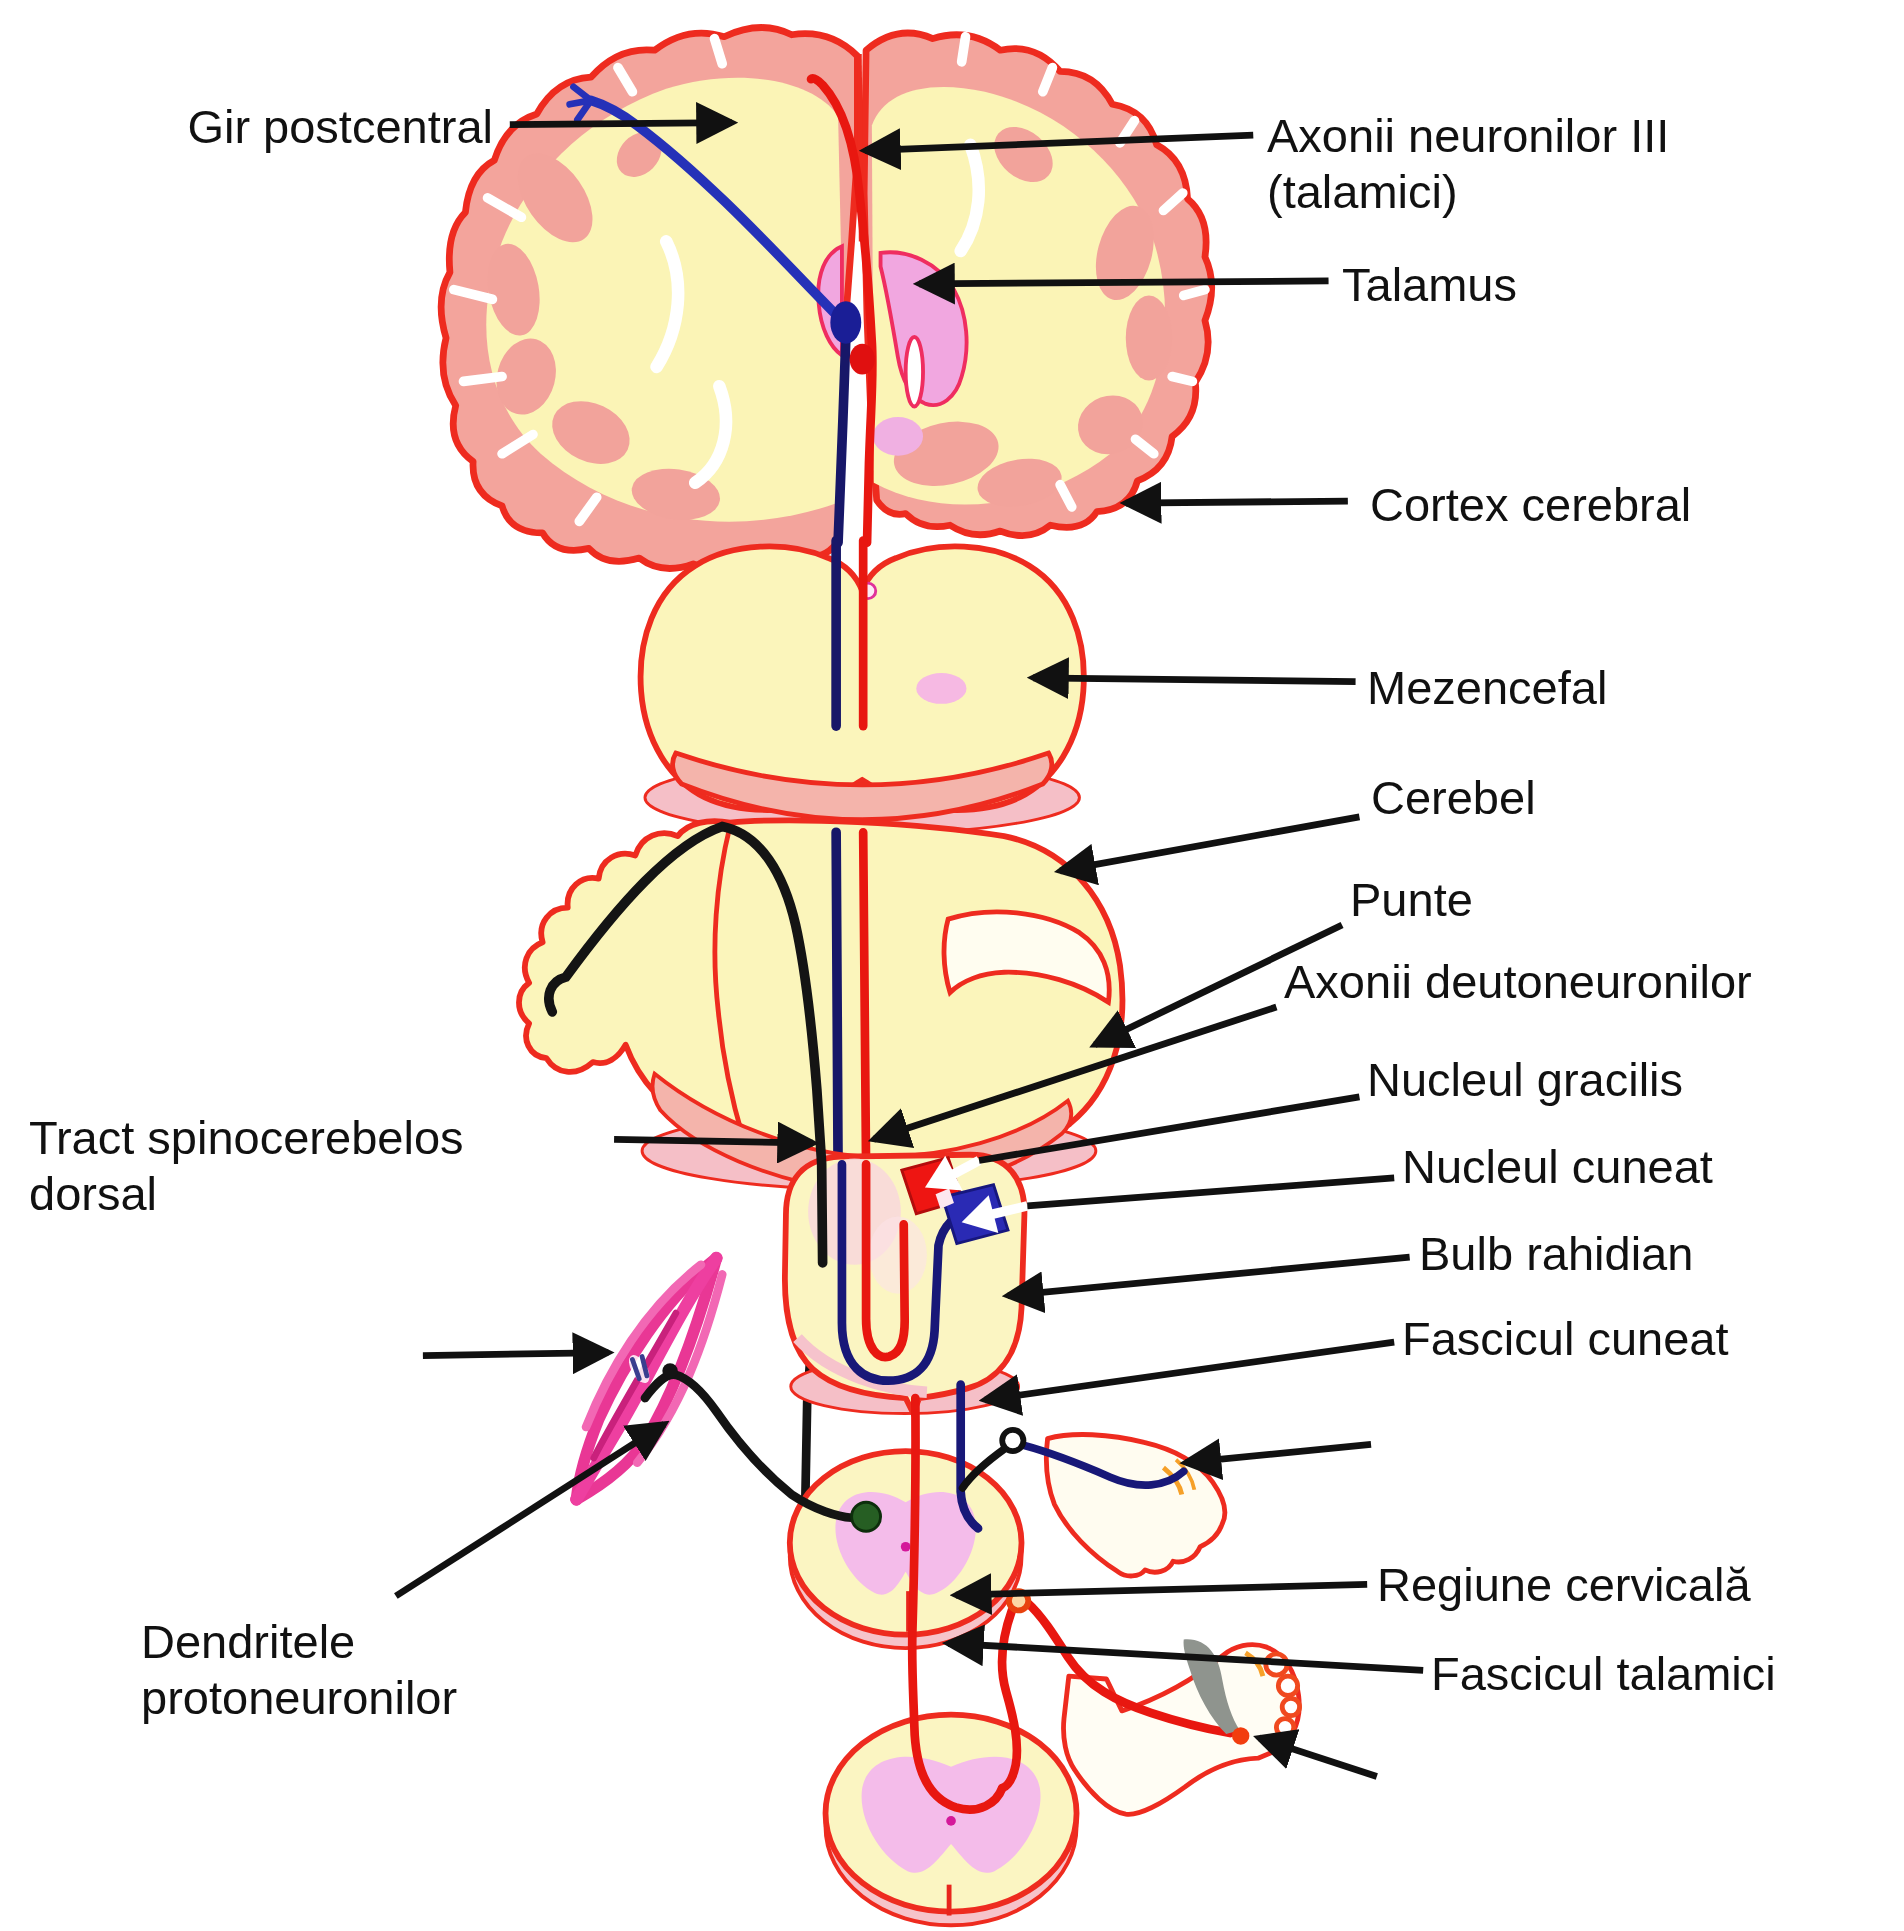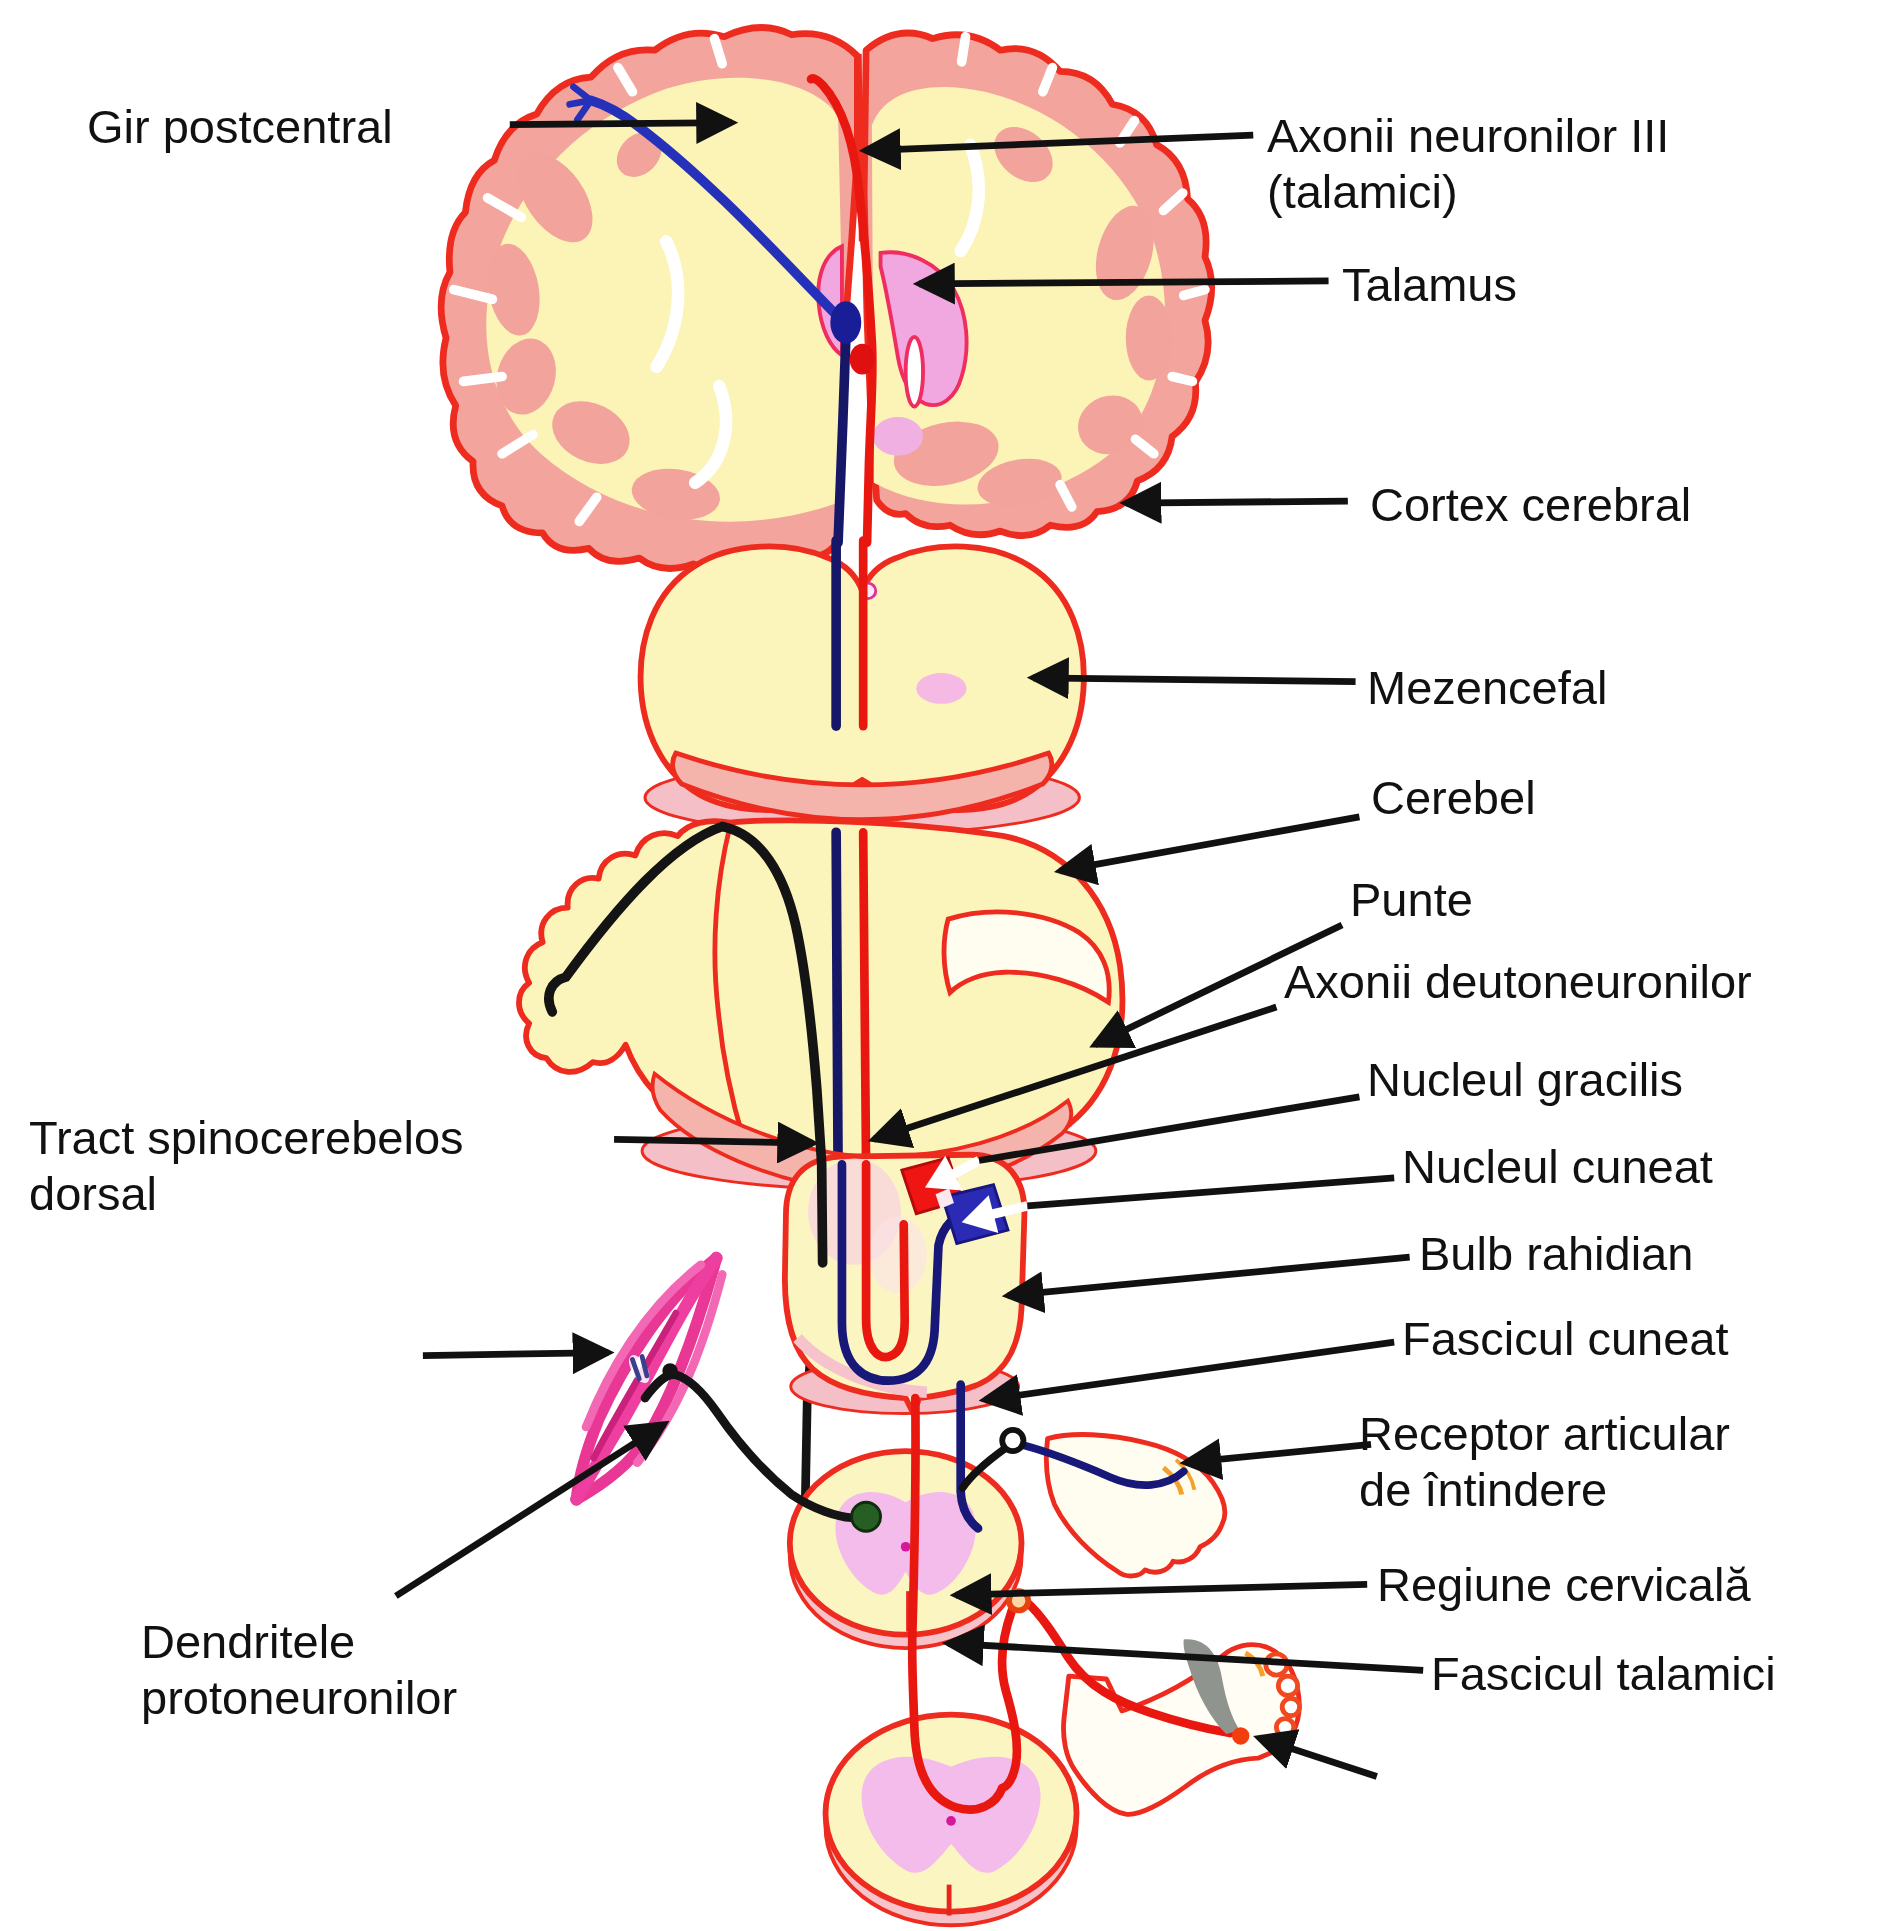--- a/index.html
+++ b/index.html
@@ -3,21 +3,21 @@
 <meta charset="utf-8">
 <style>
   html,body{margin:0;padding:0;background:#ffffff;}
   body{width:1904px;height:1931px;position:relative;overflow:hidden;
        font-family:"Liberation Sans", sans-serif;}
   #stage{position:absolute;left:0;top:0;width:1904px;height:1931px;}
   svg{position:absolute;left:0;top:0;}
   .lbl{position:absolute;color:#111;font-size:47px;font-weight:500;
        line-height:56px;white-space:nowrap;}
   .lbl.center{white-space:normal;}
-  .lbl.right{text-align:left;}
+  .lbl.right{text-align:right;}
   .lbl div{white-space:nowrap;}
 </style>
 </head>
 <body>
 
 <div id="stage">
 
 <svg width="1904" height="1931" viewBox="0 0 1972 2000">
   <defs>
     <marker id="ah" viewBox="0 0 10 10" refX="8.5" refY="5" markerWidth="6.2" markerHeight="6.2" orient="auto-start-reverse" markerUnits="strokeWidth">
@@ -293,24 +293,20 @@
   </div>
   <div class="lbl" style="left:1402px;top:1139px;">
     <div>Nucleul cuneat</div>
   </div>
   <div class="lbl" style="left:1419px;top:1226px;">
     <div>Bulb rahidian</div>
   </div>
   <div class="lbl" style="left:1402px;top:1311px;">
     <div>Fascicul cuneat</div>
   </div>
-  <div class="lbl center" style="left:1359px;top:1406px;width:483px;">
-    <div>Receptor articular</div>
-    <div>de întindere</div>
-  </div>
   <div class="lbl" style="left:1377px;top:1557px;">
     <div>Regiune cervicală</div>
   </div>
   <div class="lbl" style="left:1431px;top:1646px;">
     <div>Fascicul talamici</div>
   </div>
   <div class="lbl center" style="left:29px;top:1110px;width:589px;">
     <div>Tract spinocerebelos</div>
     <div>dorsal</div>
   </div>

